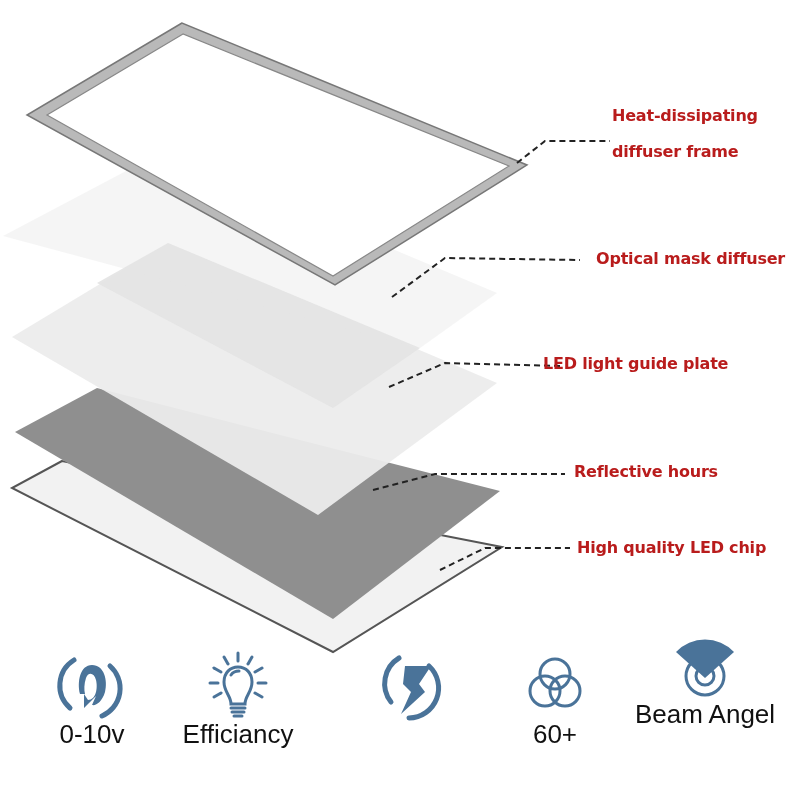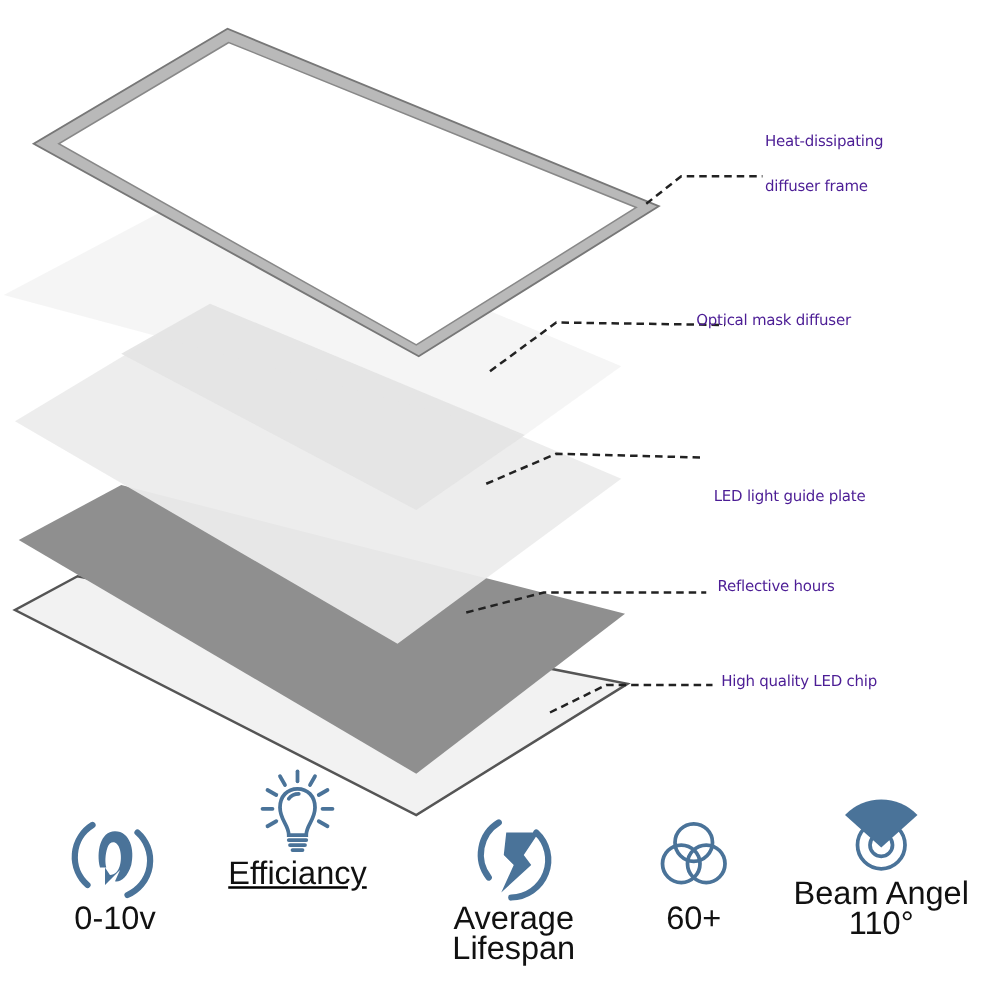--- a/index.html
+++ b/index.html
@@ -1,18 +1,18 @@
 <!DOCTYPE html>
 <html><head>
 <meta charset="utf-8">
 <style>
   html, body { margin: 0; padding: 0; background: #ffffff; }
   body { width: 800px; height: 800px; position: relative; overflow: hidden; font-family: "DejaVu Sans", sans-serif; }
   #diagram { position: absolute; left: 0; top: 0; width: 800px; height: 800px; }
-  .label { position: absolute; font-family: "DejaVu Sans", sans-serif; font-weight: normal; font-size: 12px; color: #4c1d95; white-space: nowrap; letter-spacing: -0.2px; }
+  .label { position: absolute; font-family: "DejaVu Sans", sans-serif; font-weight: bold; font-size: 16px; color: #b91c1c; white-space: nowrap; letter-spacing: -0.2px; }
   .feature { position: absolute; text-align: center; width: 160px; }
   .feature svg { display: block; margin: 0 auto; }
   .feature .ft-line { font-family: "Liberation Sans", sans-serif; font-size: 26px; line-height: 24px; color: #111; display: block; }
 </style>
 </head>
 <body>
 
 <svg id="diagram" width="800" height="800" viewBox="0 0 800 800">
 
   <polygon points="62,461 12,488 333,652 502,547" fill="#f2f2f2" stroke="#555" stroke-width="2"></polygon>
@@ -32,35 +32,35 @@
     <polyline points="517,163 545,141 610,141"></polyline>
     <polyline points="392,297 445,258 580,260"></polyline>
     <polyline points="389,387 445,363 560,366"></polyline>
     <polyline points="373,490 435,474 565,474"></polyline>
     <polyline points="440,570 485,548 570,548"></polyline>
   </g>
 </svg>
 
 <div class="label" style="left:612px; top:106px;">Heat-dissipating</div>
 <div class="label" style="left:612px; top:142px;">diffuser frame</div>
-<div class="label" style="left:557px; top:249px;">Optical mask diffuser</div>
-<div class="label" style="left:571px; top:354px;margin-top:36px;">LED light guide plate</div>
+<div class="label" style="left:596px; top:249px;">Optical mask diffuser</div>
+<div class="label" style="left:543px; top:354px;">LED light guide plate</div>
 <div class="label" style="left:574px; top:462px;">Reflective hours</div>
 <div class="label" style="left:577px; top:538px;">High quality LED chip</div>
 
 <div class="feature" style="left:12px; top:650px;">
   <svg width="80" height="72" viewBox="0 0 80 72">
     <path d="M22,10 A30,30 0 0 0 18,58" fill="none" stroke="#4a7399" stroke-width="5" stroke-linecap="round"></path>
     <path d="M58,16 A30,30 0 0 1 50,66" fill="none" stroke="#4a7399" stroke-width="5" stroke-linecap="round"></path>
     <path d="M40,15 C52,15 56,30 53,42 C50,52 44,56 40,55 L44,46 L32,58 L32,44 L36,50 C44,50 46,38 44,30 C42,22 36,22 34,28 C32,34 32,40 33,44 L28,44 C25,32 28,15 40,15 Z" fill="#4a7399"></path>
   </svg>
   <span class="ft-line">0-10v</span>
 </div>
 
-<div class="feature" style="left:158px; top:614px;text-decoration:underline;">
+<div class="feature" style="left:158px; top:650px;">
   <svg width="80" height="72" viewBox="0 0 80 72">
     <g stroke="#4a7399" stroke-width="3" stroke-linecap="round" fill="none">
       <line x1="40" y1="3" x2="40" y2="11"></line>
       <line x1="26" y1="7" x2="30" y2="14"></line>
       <line x1="54" y1="7" x2="50" y2="14"></line>
       <line x1="16" y1="18" x2="23" y2="22"></line>
       <line x1="64" y1="18" x2="57" y2="22"></line>
       <line x1="12" y1="33" x2="20" y2="33"></line>
       <line x1="60" y1="33" x2="68" y2="33"></line>
       <line x1="16" y1="47" x2="23" y2="43"></line>
@@ -74,35 +74,33 @@
   </svg>
   <span class="ft-line">Efficiancy</span>
 </div>
 
 <div class="feature" style="left:311px; top:650px; width:200px;">
   <svg width="80" height="72" viewBox="0 0 80 72">
     <path d="M28,8 A30,30 0 0 0 20,52" fill="none" stroke="#4a7399" stroke-width="5" stroke-linecap="round"></path>
     <path d="M58,16 A30,30 0 0 1 38,68" fill="none" stroke="#4a7399" stroke-width="5" stroke-linecap="round"></path>
     <path d="M34,16 L60,16 L48,34 L54,42 L30,64 L40,42 L32,34 Z" fill="#4a7399"></path>
   </svg>
-  <span class="ft-line">Average Lifespan</span>
 </div>
 
 <div class="feature" style="left:495px; top:650px; width:120px;">
   <svg width="80" height="72" viewBox="0 0 80 72">
     <g fill="none" stroke="#4a7399" stroke-width="3">
       <circle cx="40" cy="24" r="15"></circle>
       <circle cx="30" cy="41" r="15"></circle>
       <circle cx="50" cy="41" r="15"></circle>
     </g>
   </svg>
   <span class="ft-line">60+</span>
 </div>
 
 <div class="feature" style="left:615px; top:630px; width:180px;">
   <svg width="80" height="72" viewBox="0 0 80 72">
     <circle cx="40" cy="46" r="19" fill="none" stroke="#4a7399" stroke-width="3"></circle>
     <circle cx="40" cy="46" r="9" fill="none" stroke="#4a7399" stroke-width="3"></circle>
     <path d="M11,22 A40,40 0 0 1 69,22 L40,48 Z" fill="#4a7399"></path>
   </svg>
   <span class="ft-line">Beam Angel</span>
-  <span class="ft-line">110°</span>
 </div>
 
 </body></html>

